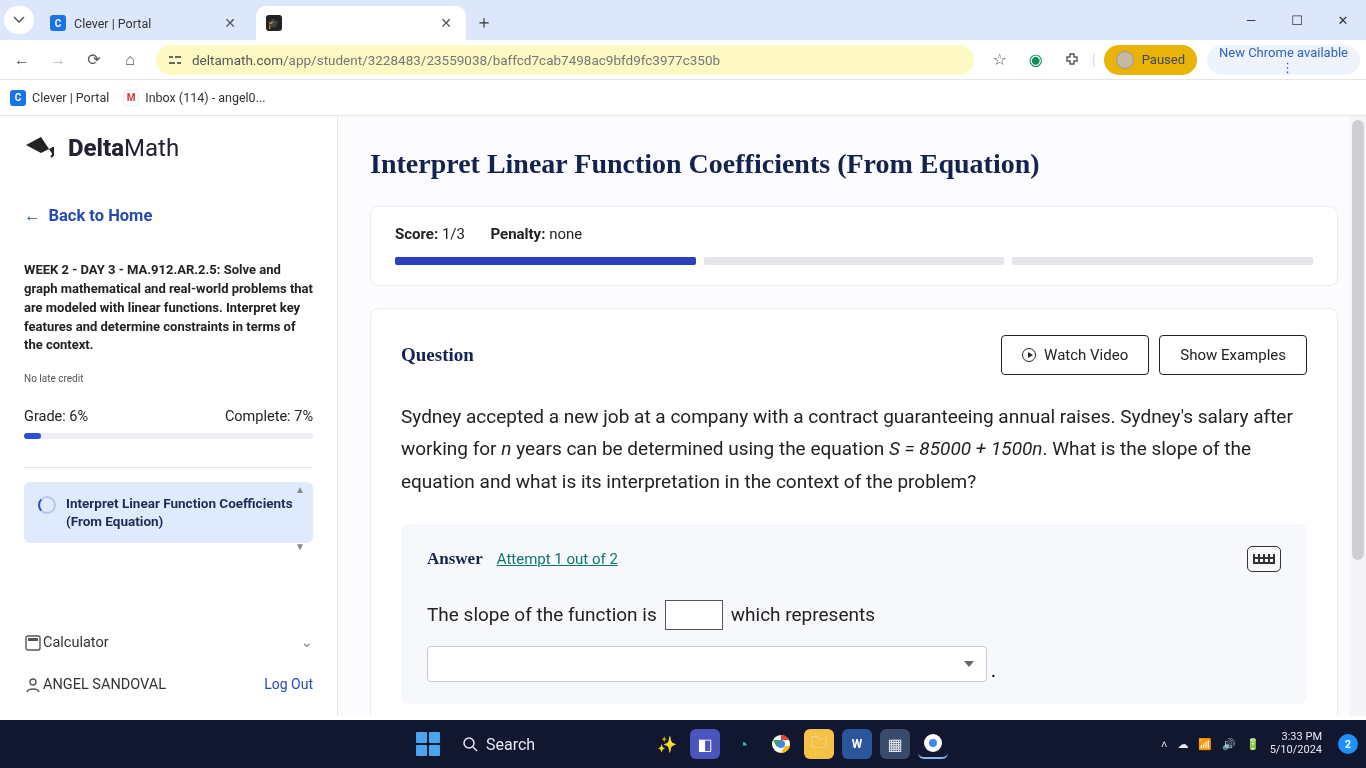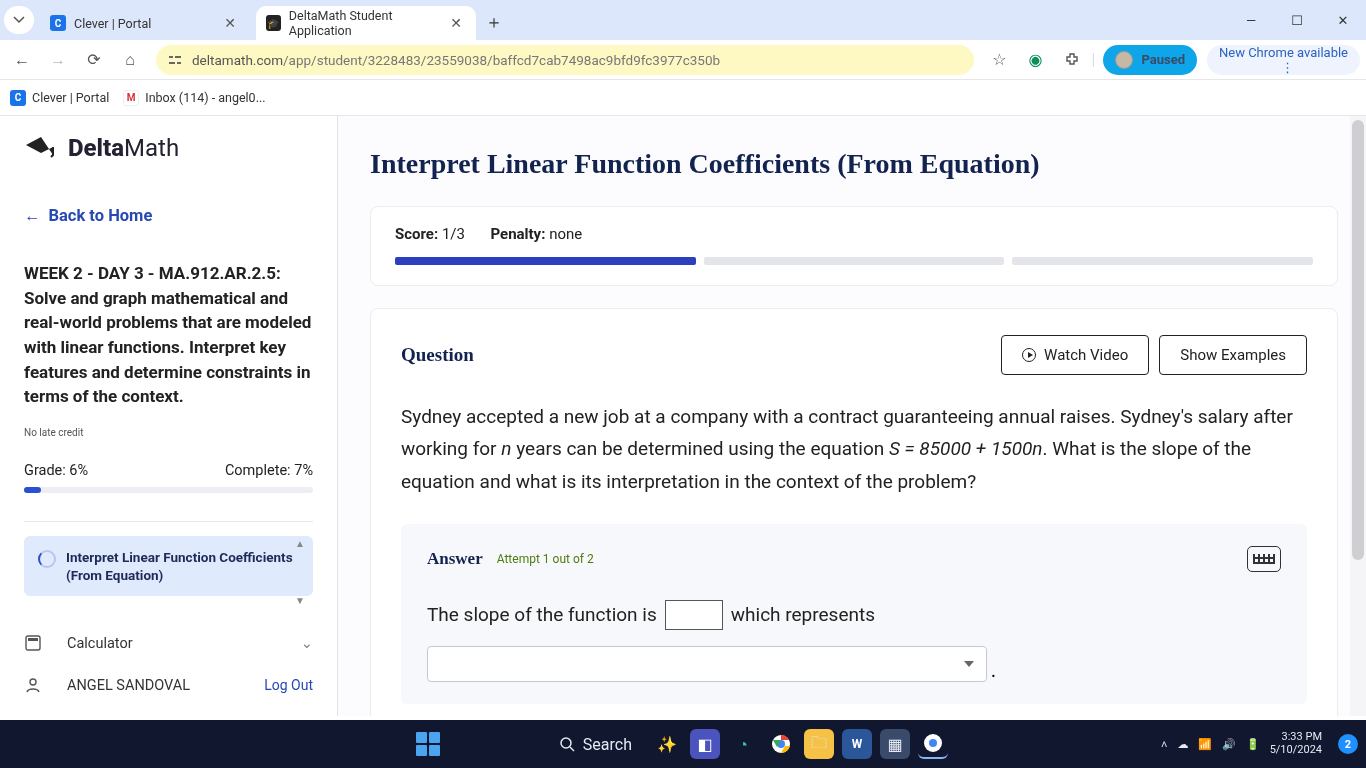--- a/index.html
+++ b/index.html
@@ -14,43 +14,43 @@
   .newtab { width:28px;height:28px;display:flex;align-items:center;justify-content:center;font-size:18px;color:#333;margin-left:4px;margin-bottom:4px;border-radius:50%;}
   .win-controls { margin-left:auto; display:flex; height:40px;}
   .win-btn { width:46px; display:flex;align-items:center;justify-content:center; font-size:13px; color:#333;}
   .addr-row { height:40px; background:#fff; border-bottom:1px solid #e6e6e6; display:flex; align-items:center; padding:0 6px; gap:4px;}
   .nav-ico { width:32px;height:32px;display:flex;align-items:center;justify-content:center;color:#555;border-radius:16px;font-size:16px;}
   .nav-ico.disabled{color:#bbb;}
   .url-bar { flex:1; height:30px; background:#fef9c3; border-radius:16px; display:flex; align-items:center; padding:0 10px; font-size:13.5px; color:#555; margin:0 6px;}
   .url-bar .site-ico{width:18px;height:18px;margin-right:8px;display:flex;align-items:center;justify-content:center;}
   .url-bar .path{color:#777;}
   .addr-action{width:32px;height:32px;display:flex;align-items:center;justify-content:center;color:#555;}
-  .paused-chip{height:30px;border-radius:16px;background:#0ea5e9;display:flex;align-items:center;padding:0 12px;font-size:13px;color:#3b4a66;margin-left:4px;font-weight:bold;}
+  .paused-chip{height:30px;border-radius:16px;background:#eab308;display:flex;align-items:center;padding:0 12px;font-size:13px;color:#3b4a66;margin-left:4px;}
   .paused-chip .avatar{width:18px;height:18px;border-radius:50%;background:#c5b8a5;margin-right:8px;border:1px solid #999;}
   .update-chip{height:30px;border-radius:16px;background:#eef3fd;display:flex;align-items:center;padding:0 12px;font-size:13px;color:#2c62c2;margin-left:6px;flex-direction:column;}
   .bm-row{height:36px;background:#fff;border-bottom:1px solid #e6e6e6;display:flex;align-items:center;padding:0 10px;gap:14px;font-size:12.5px;color:#333;}
   .bm-item{display:flex;align-items:center;gap:6px;}
   .bm-ico{width:16px;height:16px;display:flex;align-items:center;justify-content:center;font-size:10px;font-weight:bold;color:#fff;border-radius:3px;}
   .app{display:flex;height:600px;position:relative;}
   .sidebar{width:338px;border-right:1px solid #e3e3e6;padding:18px 24px 10px;position:relative;display:flex;flex-direction:column;}
   .logo-row{display:flex;align-items:center;gap:10px;font-size:24px;font-weight:400;color:#223;}
   .logo-row b{font-weight:800;}
   .back-home{margin-top:44px;display:flex;align-items:center;gap:8px;color:#2649b3;font-size:16.5px;font-weight:700;}
-  .assign-title{margin-top:36px;font-size:17px;font-weight:700;color:#222;line-height:1.45;}
+  .assign-title{margin-top:36px;font-size:13px;font-weight:700;color:#222;line-height:1.45;}
   .late{margin-top:18px;font-size:10px;color:#555;}
   .gc-row{margin-top:24px;display:flex;justify-content:space-between;font-size:14.5px;color:#222;}
   .s-prog{margin-top:8px;height:6px;background:#eceef3;border-radius:3px;position:relative;}
   .s-prog .fill{position:absolute;left:0;top:0;bottom:0;width:6%;background:#2b4fd1;border-radius:3px;}
   .divider{margin-top:28px;height:1px;background:#e6e6e9;}
   .topic-chip{margin-top:14px;background:#e0eafd;border-radius:6px;padding:12px 14px;display:flex;align-items:flex-start;gap:10px;position:relative;}
   .topic-chip .spin{width:18px;height:18px;border:2px solid #b8c6ef;border-left-color:#2b4fd1;border-radius:50%;flex:none;margin-top:2px;}
   .topic-chip .txt{font-size:13.5px;font-weight:700;color:#1e2a58;line-height:1.35;}
   .scroll-affordance{position:absolute;right:8px;top:16px;display:flex;flex-direction:column;gap:46px;color:#888;font-size:10px;}
   .footer{margin-top:auto;}
-  .foot-item{display:flex;align-items:center;gap:25px;padding:12px 0;font-size:14.5px;color:#333;}
+  .foot-item{display:flex;align-items:flex-start;gap:1px;padding:12px 0;font-size:14.5px;color:#333;}
   .foot-item .ico{width:18px;height:18px;color:#555;display:flex;align-items:center;justify-content:center;}
   .logout{margin-left:auto;color:#2649b3;font-size:14px;}
   .main{flex:1;position:relative;overflow:hidden;background:#fcfcfe;padding:32px 28px 0 32px;}
   .main h1{font-family:Georgia,"Times New Roman",serif;font-size:28px;color:#13234f;font-weight:700;}
   .score-card{margin-top:26px;background:#fff;border:1px solid #ececf0;border-radius:8px;padding:18px 24px 20px;}
   .score-line{font-size:15px;color:#222;}
   .score-line .lbl{font-weight:700;}
   .score-line .gap{display:inline-block;width:18px;}
   .tri-prog{margin-top:14px;display:flex;gap:8px;}
   .tri-prog .seg{height:8px;flex:1;background:#e3e5ea;border-radius:2px;}
@@ -60,35 +60,35 @@
   .q-head .qt{font-family:Georgia,serif;font-size:19px;color:#13234f;font-weight:700;}
   .q-head .actions{margin-left:auto;display:flex;gap:10px;}
   .btn-o{border:1px solid #222;border-radius:4px;background:#fff;height:40px;padding:0 20px;display:flex;align-items:center;gap:8px;font-size:15px;color:#222;cursor:pointer;}
   .play-ico{width:14px;height:14px;border:1.5px solid #222;border-radius:50%;display:flex;align-items:center;justify-content:center;}
   .play-ico::after{content:"";display:block;border-left:5px solid #222;border-top:3px solid transparent;border-bottom:3px solid transparent;margin-left:2px;}
   .q-body{margin-top:26px;font-family:Georgia,"Times New Roman",serif;font-size:19px;color:#222;line-height:1.7;}
   .q-body .var{font-style:italic;}
   .ans-block{margin-top:26px;background:#f7f8fb;border-radius:6px;padding:22px 26px;}
   .ans-head{display:flex;align-items:center;gap:14px;}
   .ans-head .al{font-family:Georgia,serif;font-size:17px;font-weight:700;color:#13234f;}
-  .ans-head .att{font-size:12px;color:#4d7c0f;}
+  .ans-head .att{font-size:15px;color:#0f766e;text-decoration:underline;}
   .kbd-ico{margin-left:auto;width:34px;height:26px;border:1.5px solid #333;border-radius:5px;display:flex;align-items:center;justify-content:center;}
   .kbd-ico::before{content:"";width:22px;height:10px;background:repeating-linear-gradient(90deg,#333 0 2px,transparent 2px 5px),repeating-linear-gradient(0deg,#333 0 2px,transparent 2px 5px);}
   .ans-line{margin-top:28px;font-family:Georgia,serif;font-size:19px;color:#222;display:flex;align-items:center;gap:8px;}
   .ans-input{width:58px;height:30px;border:1px solid #555;}
   .ans-select{margin-top:16px;width:560px;height:36px;border:1px solid #c6c9d1;border-radius:4px;background:#fff;position:relative;}
   .ans-select::after{content:"";position:absolute;right:12px;top:14px;border-left:5px solid transparent;border-right:5px solid transparent;border-top:6px solid #666;}
   .period{font-family:Georgia,serif;font-size:19px;}
   .sel-row{display:flex;align-items:flex-end;gap:4px;}
   .page-scrollbar{position:absolute;right:0;top:0;bottom:0;width:16px;background:#f5f5f7;}
   .page-scrollbar .thumb{position:absolute;left:2px;right:2px;top:4px;height:440px;background:#cfcfd3;border-radius:6px;}
   .taskbar{position:absolute;left:0;right:0;bottom:0;height:48px;background:#10172e;display:flex;align-items:center;padding:0 8px;color:#e5e9f2;}
   .tb-start{width:36px;height:36px;margin-left:402px;display:grid;grid-template-columns:1fr 1fr;grid-template-rows:1fr 1fr;gap:2px;padding:6px;}
   .tb-start div{background:#4aa4ef;border-radius:1px;}
-  .tb-search{margin-left:6px;height:32px;width:190px;display:flex;align-items:center;gap:8px;padding:0 10px;border-radius:16px;justify-content:flex-end;}
+  .tb-search{margin-left:6px;height:32px;width:190px;display:flex;align-items:center;gap:8px;padding:0 10px;border-radius:16px;}
   .tb-search svg{flex:none;}
   .tb-icons{display:flex;gap:8px;margin-left:10px;}
   .tb-ico{width:30px;height:30px;border-radius:6px;display:flex;align-items:center;justify-content:center;font-size:16px;}
   .tb-tray{margin-left:auto;display:flex;align-items:center;gap:10px;font-size:11px;}
   .tb-clock{text-align:right;line-height:1.15;margin-right:6px;}
   .notif{width:20px;height:20px;border-radius:50%;background:#1e90ff;color:#fff;display:flex;align-items:center;justify-content:center;font-size:11px;font-weight:bold;}
   .orb{position:absolute;left:10px;bottom:10px;width:26px;height:26px;border-radius:50%;background:radial-gradient(circle at 35% 35%,#e8e8ea,#8a8d92);}
 </style>
 </head>
 <body>
@@ -99,21 +99,20 @@
         <path d="M1 3l5 5 5-5" stroke="#555" fill="none" stroke-width="1.5"></path>
       </svg>
   </div>
   <div class="tab inactive">
     <span class="favicon" style="background:#1a73e8">C</span>
     <span>Clever | Portal</span>
     <span class="close">✕</span>
   </div>
   <div class="tab active">
     <span class="favicon" style="background:#222">🎓</span>
-    <span>DeltaMath Student Application</span>
     <span class="close">✕</span>
   </div>
   <div class="newtab">＋</div>
   <div class="win-controls">
     <div class="win-btn">—</div>
     <div class="win-btn">☐</div>
     <div class="win-btn">✕</div>
   </div>
 </div>
 

